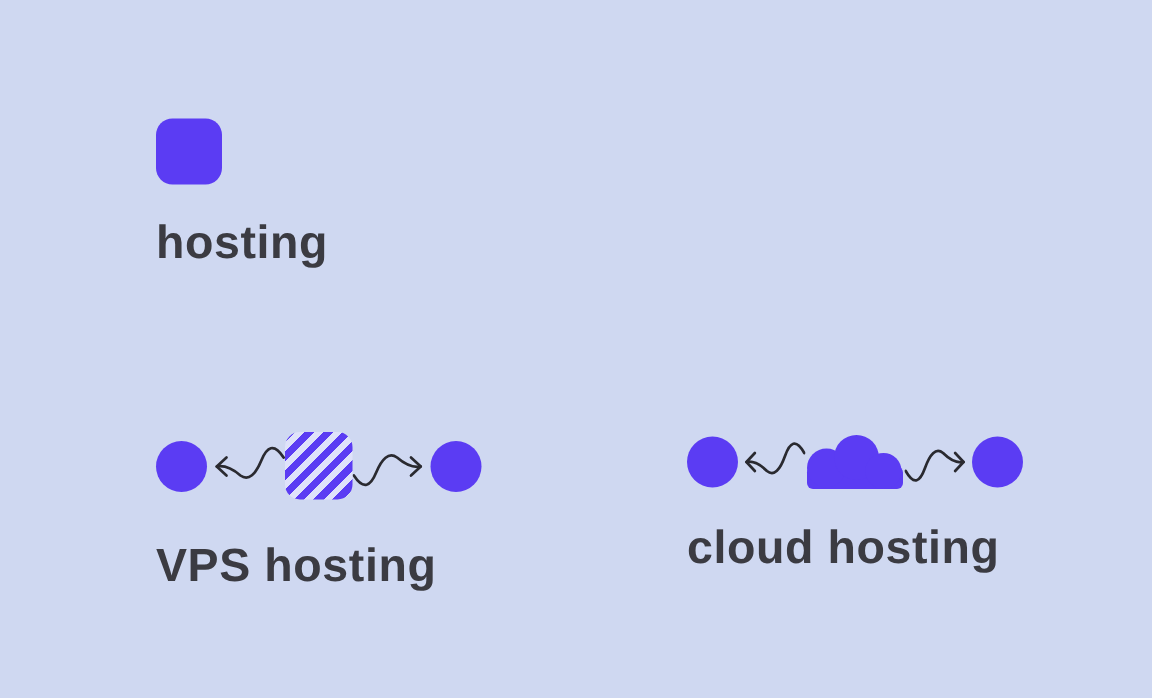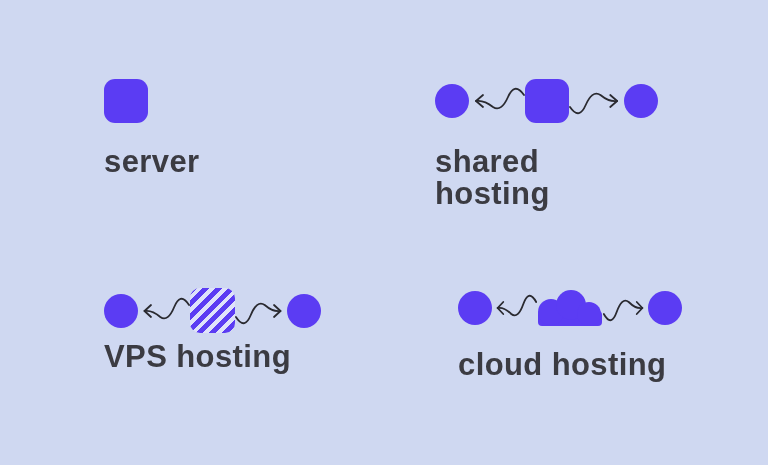--- a/index.html
+++ b/index.html
@@ -39,55 +39,36 @@
     vector-effect:non-scaling-stroke;
   }
   .cloud{flex:0 0 auto;display:block;}
   .fill-accent{fill:var(--accent);}
   .label{
     margin-top:23px;
     font-size:31px;font-weight:700;line-height:32px;
     letter-spacing:0.4px;color:var(--text);
     white-space:nowrap;
   }
-  .q3 .label{margin-top:8px;}
+  .q3 .label{margin-top:28px;}
 </style>
 </head>
 <body>
 
 <div class="canvas">
 
   <section class="quad q1">
     <div class="icon-row">
       <div class="server-square"></div>
     </div>
     <div class="label">
-      <div>server</div>
+      <div>hosting</div>
     </div>
   </section>
 
-  <section class="quad q2">
-    <div class="icon-row">
-      <div class="node-circle"></div>
-      <svg class="arrow" width="56" height="34" viewBox="0 0 56 34" preserveAspectRatio="none">
-        <path d="M55,11 C48,1 43,4 39,13 C35,22 30,27 24,23 C19,19 13,16 7,17"></path>
-        <path d="M14,11 L7,17 L14,23"></path>
-      </svg>
-      <div class="server-square"></div>
-      <svg class="arrow" width="55" height="34" viewBox="0 0 56 34" preserveAspectRatio="none">
-        <path d="M1,23 C8,33 13,30 17,21 C21,12 26,7 32,11 C37,15 43,18 49,17"></path>
-        <path d="M42,23 L49,17 L42,11"></path>
-      </svg>
-      <div class="node-circle"></div>
-    </div>
-    <div class="label">
-      <div>shared</div>
-      <div>hosting</div>
-    </div>
-  </section>
 
   <section class="quad q3">
     <div class="icon-row">
       <div class="node-circle"></div>
       <svg class="arrow" width="52" height="34" viewBox="0 0 56 34" preserveAspectRatio="none">
         <path d="M55,11 C48,1 43,4 39,13 C35,22 30,27 24,23 C19,19 13,16 7,17"></path>
         <path d="M14,11 L7,17 L14,23"></path>
       </svg>
       <div class="vps-square"></div>
       <svg class="arrow" width="52" height="34" viewBox="0 0 56 34" preserveAspectRatio="none">

